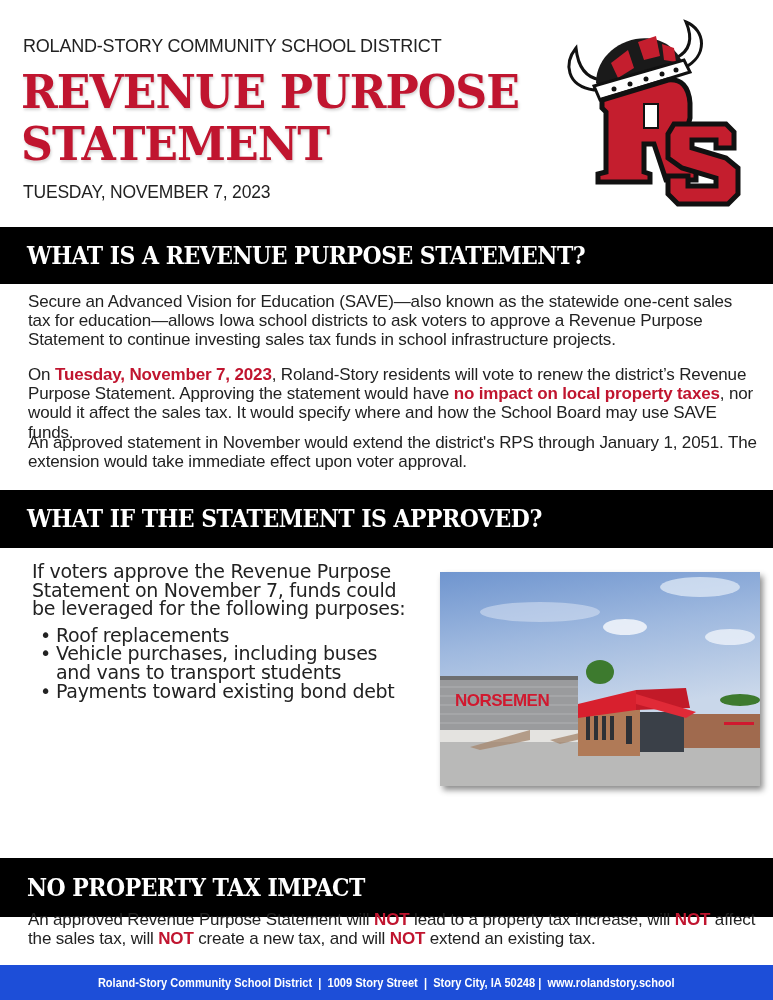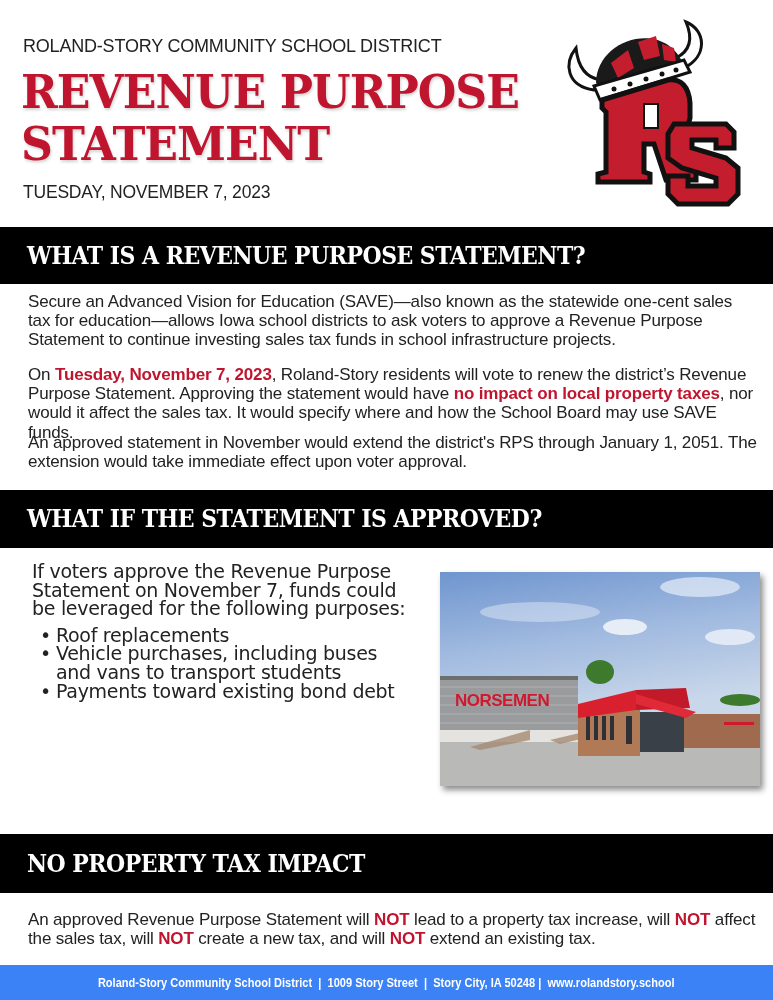--- a/index.html
+++ b/index.html
@@ -9,40 +9,40 @@
   .district { position: absolute; left: 23px; top: 36px; font-size: 18px; color: #222; letter-spacing: -0.2px; font-family: "Liberation Sans", sans-serif; }
   .title { position: absolute; left: 21px; top: 66px; font-family: "DejaVu Serif", serif; font-weight: bold; color: #c0152f; font-size: 47px; line-height: 52px; letter-spacing: -1px; text-shadow: 1px 2px 3px rgba(0,0,0,0.18); transform: scaleX(0.94); transform-origin: left top; }
   .date { position: absolute; left: 23px; top: 182px; font-size: 17.5px; color: #222; letter-spacing: -0.2px; }
 
   .logo { position: absolute; left: 556px; top: 8px; width: 190px; height: 200px; }
 
   .band { position: absolute; left: 0; width: 773px; background: #000000; color: #fff; }
   .band-title { position: absolute; left: 27px; font-family: "DejaVu Serif", serif; font-weight: bold; font-size: 25px; letter-spacing: -0.6px; white-space: nowrap; transform: scaleX(0.88); transform-origin: left center; top: 50%; margin-top: -16px; line-height: 32px; }
   #band1 { top: 227px; height: 57px; }
   #band2 { top: 490px; height: 58px; }
-  #band3 { top: 834px; height: 59px; }
+  #band3 { top: 858px; height: 59px; }
 
   .para { position: absolute; left: 28px; width: 730px; font-size: 17px; line-height: 19.2px; color: #222; font-family: "Liberation Sans", sans-serif; letter-spacing: -0.15px; }
   .hl { color: #c0152f; font-weight: bold; }
 
   #p1 { top: 292px; }
   #p2 { top: 365px; }
   #p3 { top: 433px; }
 
   .col-left { position: absolute; left: 32px; top: 562px; width: 380px; font-size: 19px; line-height: 18.6px; color: #222; font-family: "DejaVu Sans", sans-serif; letter-spacing: -0.3px; }
   .col-left .intro { margin-bottom: 8px; }
   .col-left ul { list-style: none; }
   .col-left li { position: relative; padding-left: 24px; }
   .col-left li::before { content: "•"; position: absolute; left: 8px; top: 0; }
 
   .photo { position: absolute; left: 440px; top: 572px; width: 320px; height: 214px; overflow: hidden; box-shadow: 3px 4px 6px rgba(0,0,0,0.45); text-align: right; }
 
   #p4 { top: 910px; }
 
-  .footer { position: absolute; left: 0; top: 965px; width: 773px; height: 35px; background: #3b82f6; color: #fff; text-align: center; }
+  .footer { position: absolute; left: 0; top: 965px; width: 773px; height: 35px; background: #1d4ed8; color: #fff; text-align: center; }
   .footer-text { display: inline-block; font-family: "Liberation Sans", sans-serif; font-weight: bold; font-size: 13px; line-height: 35px; transform: scaleX(0.85); transform-origin: center center; white-space: nowrap; letter-spacing: 0px; }
 </style>
 </head>
 <body>
 
 <div class="district">ROLAND-STORY COMMUNITY SCHOOL DISTRICT</div>
 <div class="title">
   <div>REVENUE PURPOSE</div>
   <div>STATEMENT</div>
 </div>

